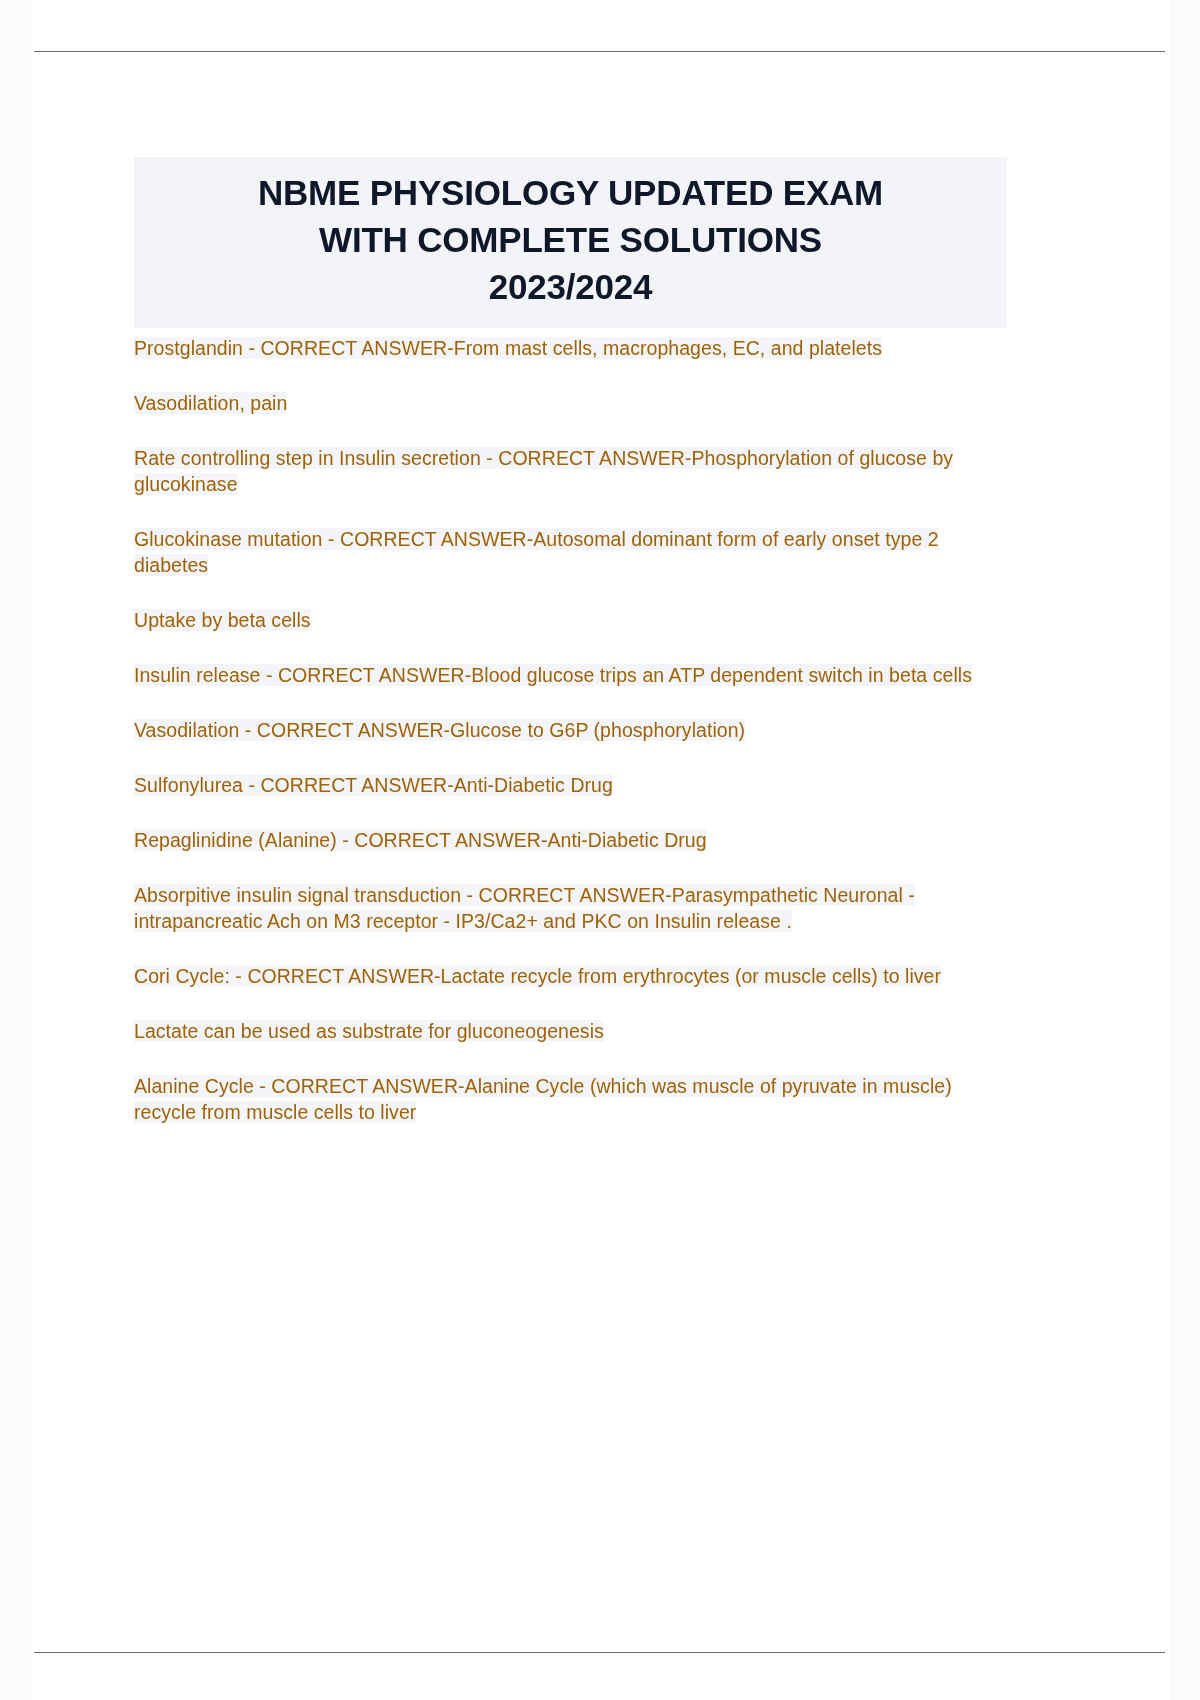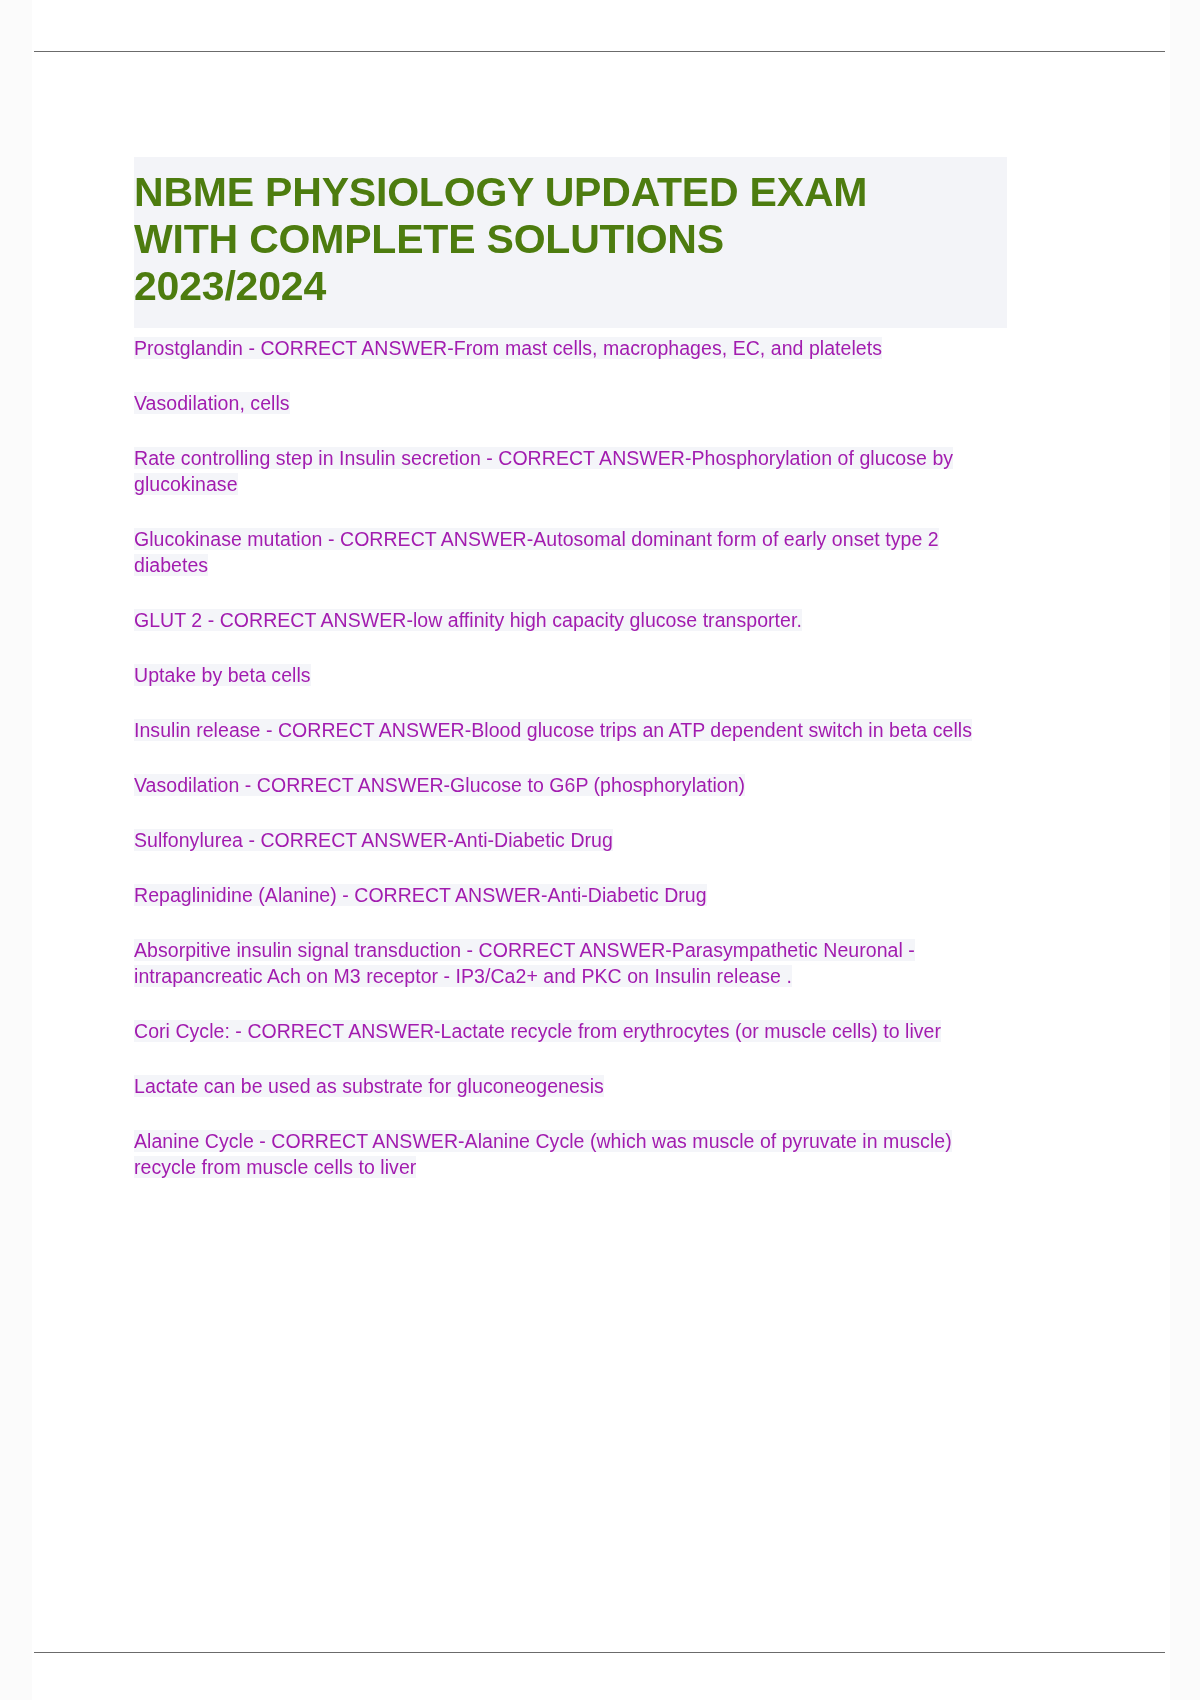--- a/index.html
+++ b/index.html
@@ -58,41 +58,41 @@
     position: absolute;
     left: 0;
     top: 157px;
     width: 873px;
     background: #f3f4f8;
     padding: 12px 0 18px 0;
     box-sizing: border-box;
   }
   .title-line {
     display: block;
-    text-align: left;
-    font-size: 41px;
+    text-align: center;
+    font-size: 35px;
     line-height: 47px;
     font-weight: bold;
-    color: #4d7c0f;
+    color: #0f172a;
     letter-spacing: -0.2px;
     white-space: nowrap;
   }
 
   
   .body-block {
     position: absolute;
     left: 0;
     top: 335px;
     width: 873px;
   }
   .para {
     margin: 0 0 29px 0;
     font-size: 19.5px;
     line-height: 26px;
-    color: #a21caf;
+    color: #a16207;
     letter-spacing: 0.05px;
   }
   .para span.hl {
     background: #f4f5f9;
     box-decoration-break: clone;
     -webkit-box-decoration-break: clone;
   }
 </style>
 </head>
 <body>
@@ -108,24 +108,23 @@
   <div class="content">
 
     <div class="title-block">
       <span class="title-line">NBME PHYSIOLOGY UPDATED EXAM</span>
       <span class="title-line">WITH COMPLETE SOLUTIONS</span>
       <span class="title-line">2023/2024</span>
     </div>
 
     <div class="body-block">
       <p class="para"><span class="hl">Prostglandin - CORRECT ANSWER-From mast cells, macrophages, EC, and platelets</span></p>
-      <p class="para"><span class="hl">Vasodilation, cells</span></p>
+      <p class="para"><span class="hl">Vasodilation, pain</span></p>
       <p class="para"><span class="hl">Rate controlling step in Insulin secretion - CORRECT ANSWER-Phosphorylation of glucose by glucokinase</span></p>
       <p class="para"><span class="hl">Glucokinase mutation - CORRECT ANSWER-Autosomal dominant form of early onset type 2 diabetes</span></p>
-      <p class="para"><span class="hl">GLUT 2 - CORRECT ANSWER-low affinity high capacity glucose transporter.</span></p>
       <p class="para"><span class="hl">Uptake by beta cells</span></p>
       <p class="para"><span class="hl">Insulin release - CORRECT ANSWER-Blood glucose trips an ATP dependent switch in beta cells</span></p>
       <p class="para"><span class="hl">Vasodilation - CORRECT ANSWER-Glucose to G6P (phosphorylation)</span></p>
       <p class="para"><span class="hl">Sulfonylurea - CORRECT ANSWER-Anti-Diabetic Drug</span></p>
       <p class="para"><span class="hl">Repaglinidine (Alanine) - CORRECT ANSWER-Anti-Diabetic Drug</span></p>
       <p class="para"><span class="hl">Absorpitive insulin signal transduction - CORRECT ANSWER-Parasympathetic Neuronal - intrapancreatic Ach on M3 receptor - IP3/Ca2+ and PKC on Insulin release .</span></p>
       <p class="para"><span class="hl">Cori Cycle: - CORRECT ANSWER-Lactate recycle from erythrocytes (or muscle cells) to liver</span></p>
       <p class="para"><span class="hl">Lactate can be used as substrate for gluconeogenesis</span></p>
       <p class="para"><span class="hl">Alanine Cycle - CORRECT ANSWER-Alanine Cycle (which was muscle of pyruvate in muscle) recycle from muscle cells to liver</span></p>
     </div>

